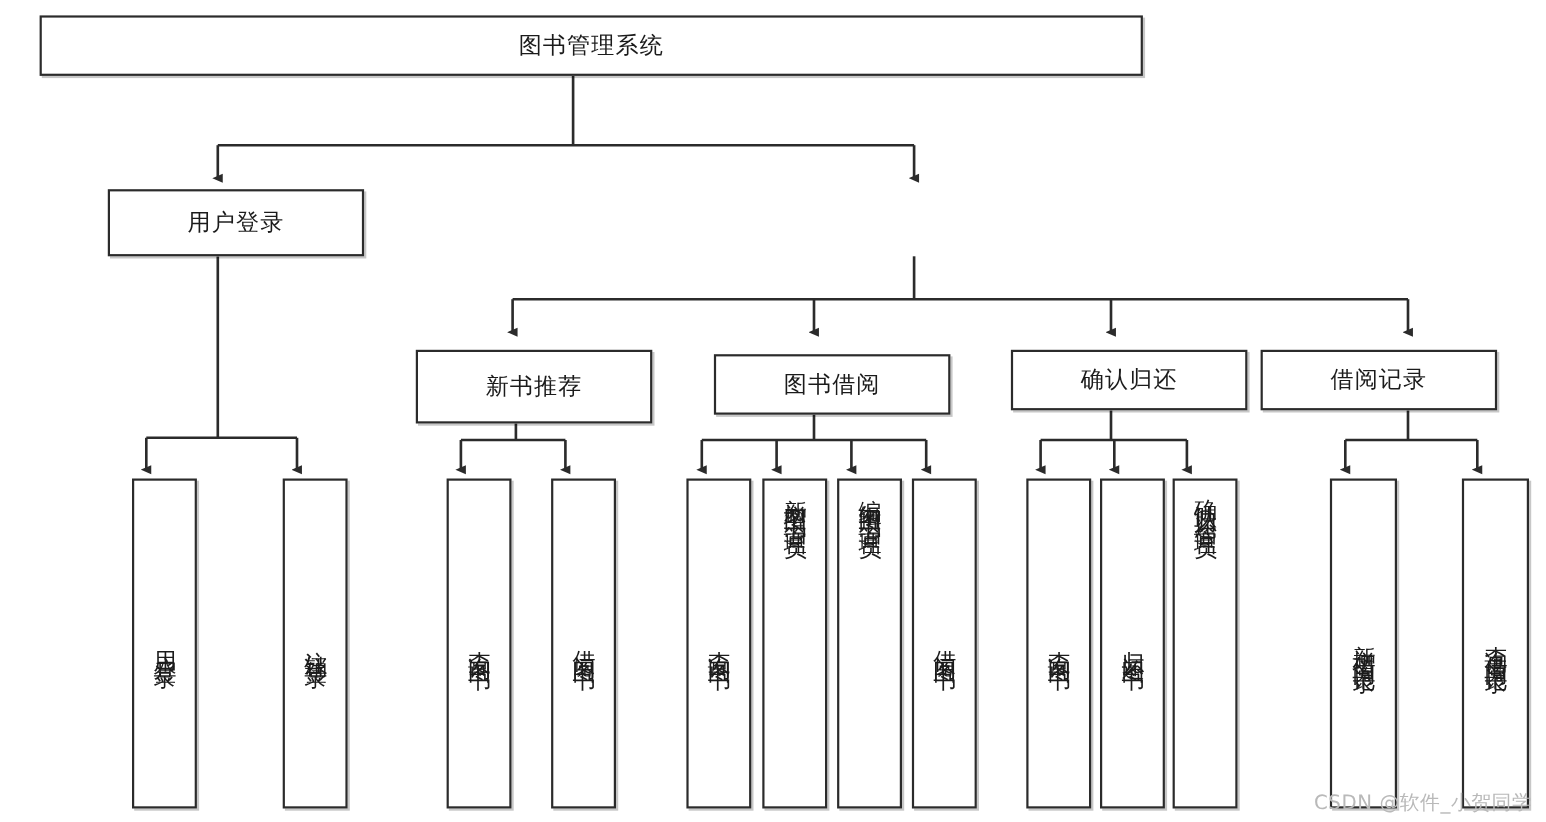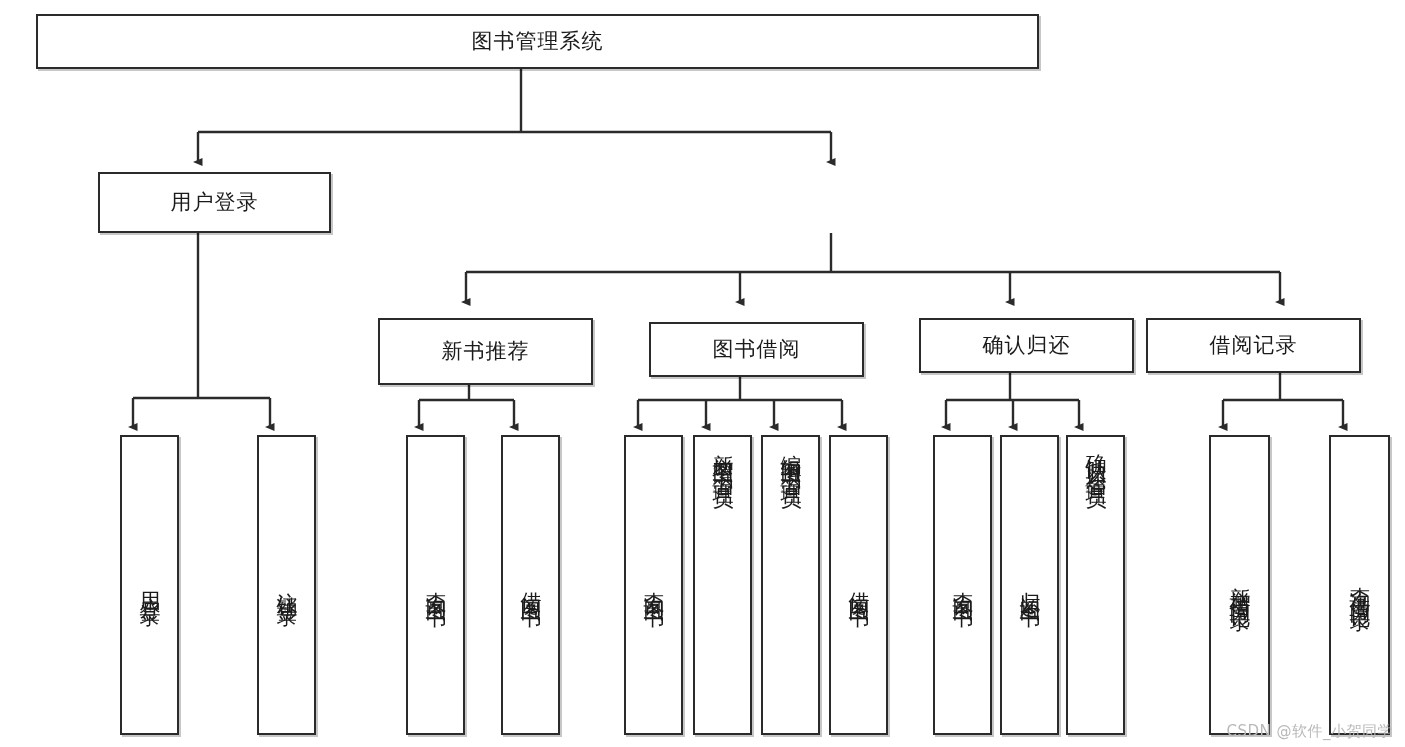--- a/index.html
+++ b/index.html
@@ -58,21 +58,21 @@
     color: #1b1b1b;
     letter-spacing: 5px;
     line-height: 1.0;
     text-align: center;
     white-space: nowrap;
   }
   .watermark {
     position: absolute;
     right: 12px;
     bottom: 6px;
-    font-size: 15px;
+    font-size: 18px;
     color: #b9b9b9;
     letter-spacing: 0.5px;
     white-space: nowrap;
   }
 </style>
 </head>
 <body>
 
 <div id="diagram-root">
 

